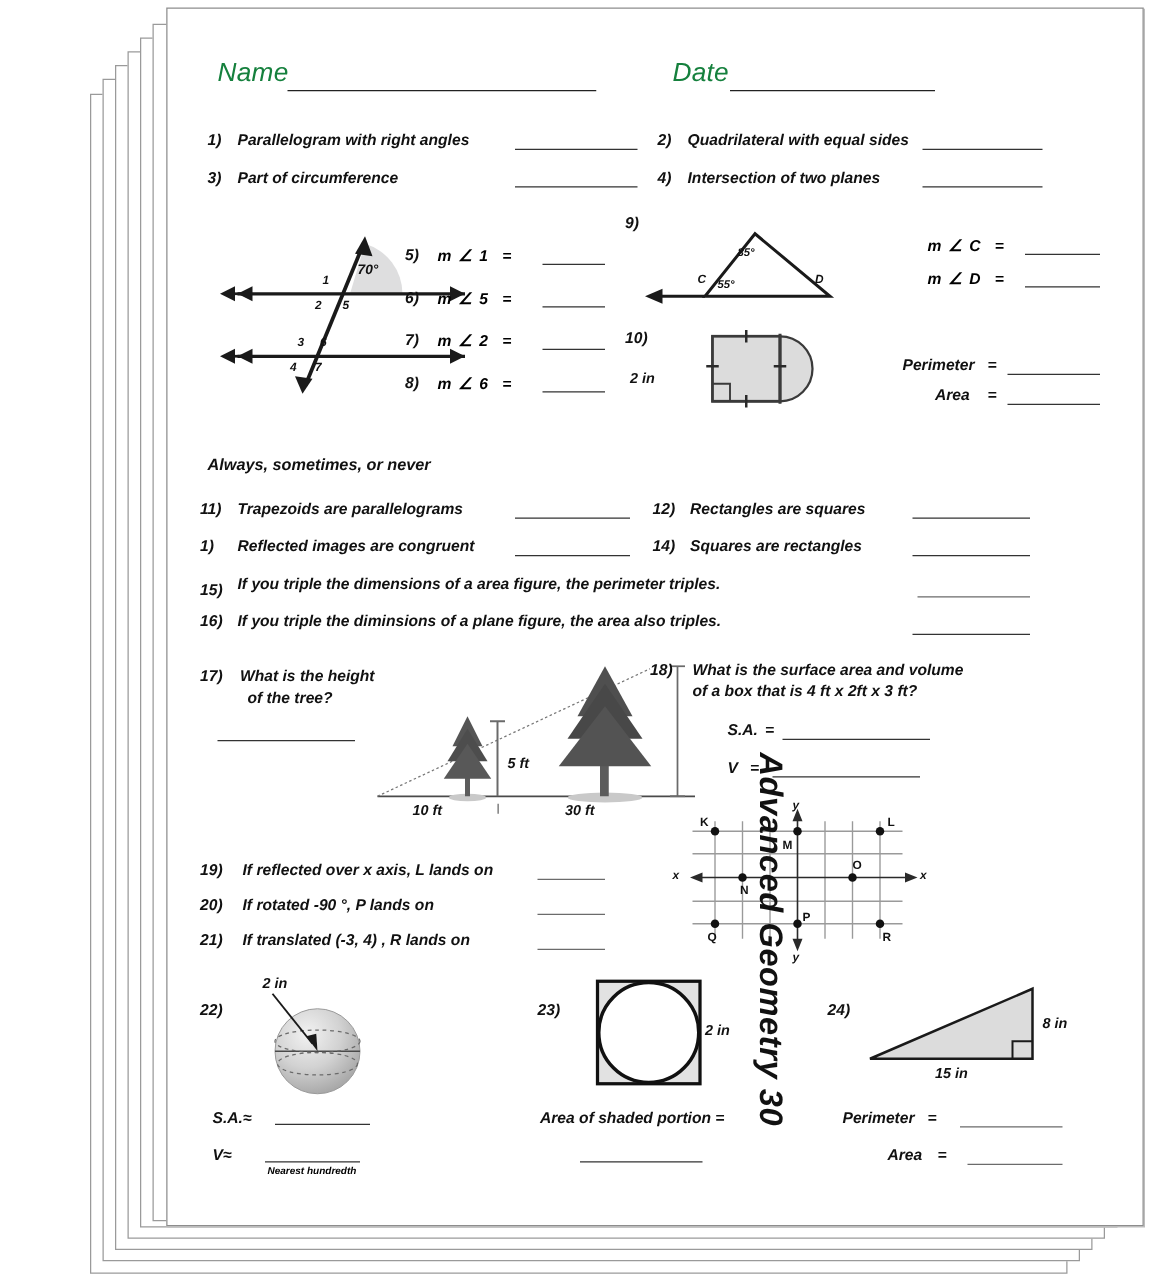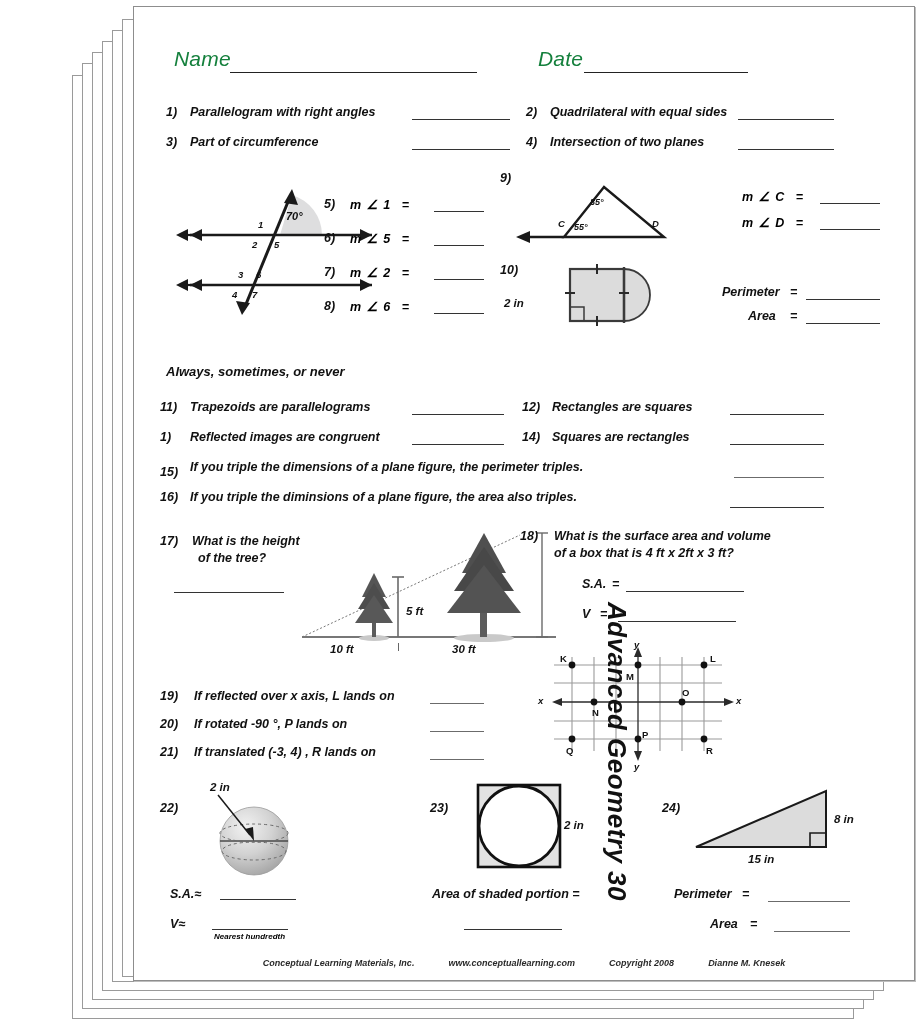--- a/index.html
+++ b/index.html
@@ -271,21 +271,21 @@
 
     <div class="abs qn" style="left:26px; top:423px;">1)</div>
     <div class="abs q" style="left:56px; top:423px;">Reflected images are congruent</div>
     <div class="blankline thin" style="left:278px; top:437px; width:92px;"></div>
 
     <div class="abs qn" style="left:388px; top:423px;">14)</div>
     <div class="abs q" style="left:418px; top:423px;">Squares are rectangles</div>
     <div class="blankline thin" style="left:596px; top:437px; width:94px;"></div>
 
     <div class="abs qn" style="left:26px; top:458px;">15)</div>
-    <div class="abs q" style="left:56px; top:453px;">If you triple the dimensions of a plane figure, the perimeter triples.</div>
+    <div class="abs q" style="left:56px; top:453px;">If you triple the dimensions of a area figure, the perimeter triples.</div>
     <div class="blankline grey" style="left:600px; top:470px; width:90px;"></div>
 
     <div class="abs qn" style="left:26px; top:483px;">16)</div>
     <div class="abs q" style="left:56px; top:483px;">If you triple the diminsions of a plane figure, the area also triples.</div>
     <div class="blankline thin" style="left:596px; top:500px; width:94px;"></div>
 
     <div class="abs qn" style="left:26px; top:527px;">17)</div>
     <div class="abs q" style="left:58px; top:527px;">What is the height</div>
     <div class="abs q" style="left:64px; top:544px;">of the tree?</div>
     <div class="blankline thin" style="left:40px; top:585px; width:110px;"></div>
@@ -448,22 +448,16 @@
     <div class="abs dimlabel" style="left:614px; top:846px;">15 in</div>
     <div class="abs q" style="left:540px; top:880px;">Perimeter</div>
     <div class="abs q" style="left:608px; top:880px;">=</div>
     <div class="blankline grey" style="left:634px; top:894px; width:82px;"></div>
     <div class="abs q" style="left:576px; top:910px;">Area</div>
     <div class="abs q" style="left:616px; top:910px;">=</div>
     <div class="blankline grey" style="left:640px; top:924px; width:76px;"></div>
 
     <div id="sidetitle">Advanced Geometry 30</div>
 
-    <div id="footer">
-      <span>Conceptual Learning Materials, Inc.</span>
-      <span>www.conceptuallearning.com</span>
-      <span>Copyright 2008</span>
-      <span>Dianne M. Knesek</span>
-    </div>
 
   </div>
   </div>
 </div>
 
 </body></html>

